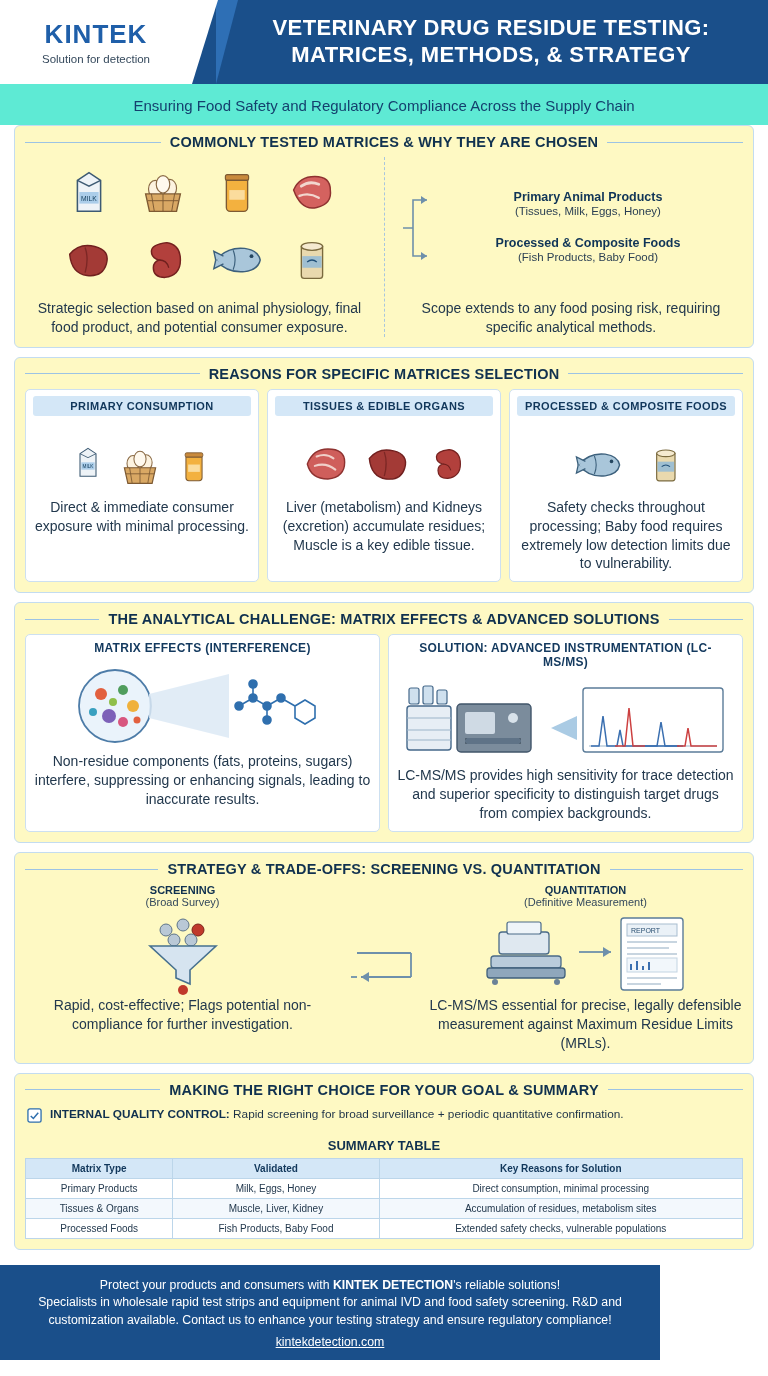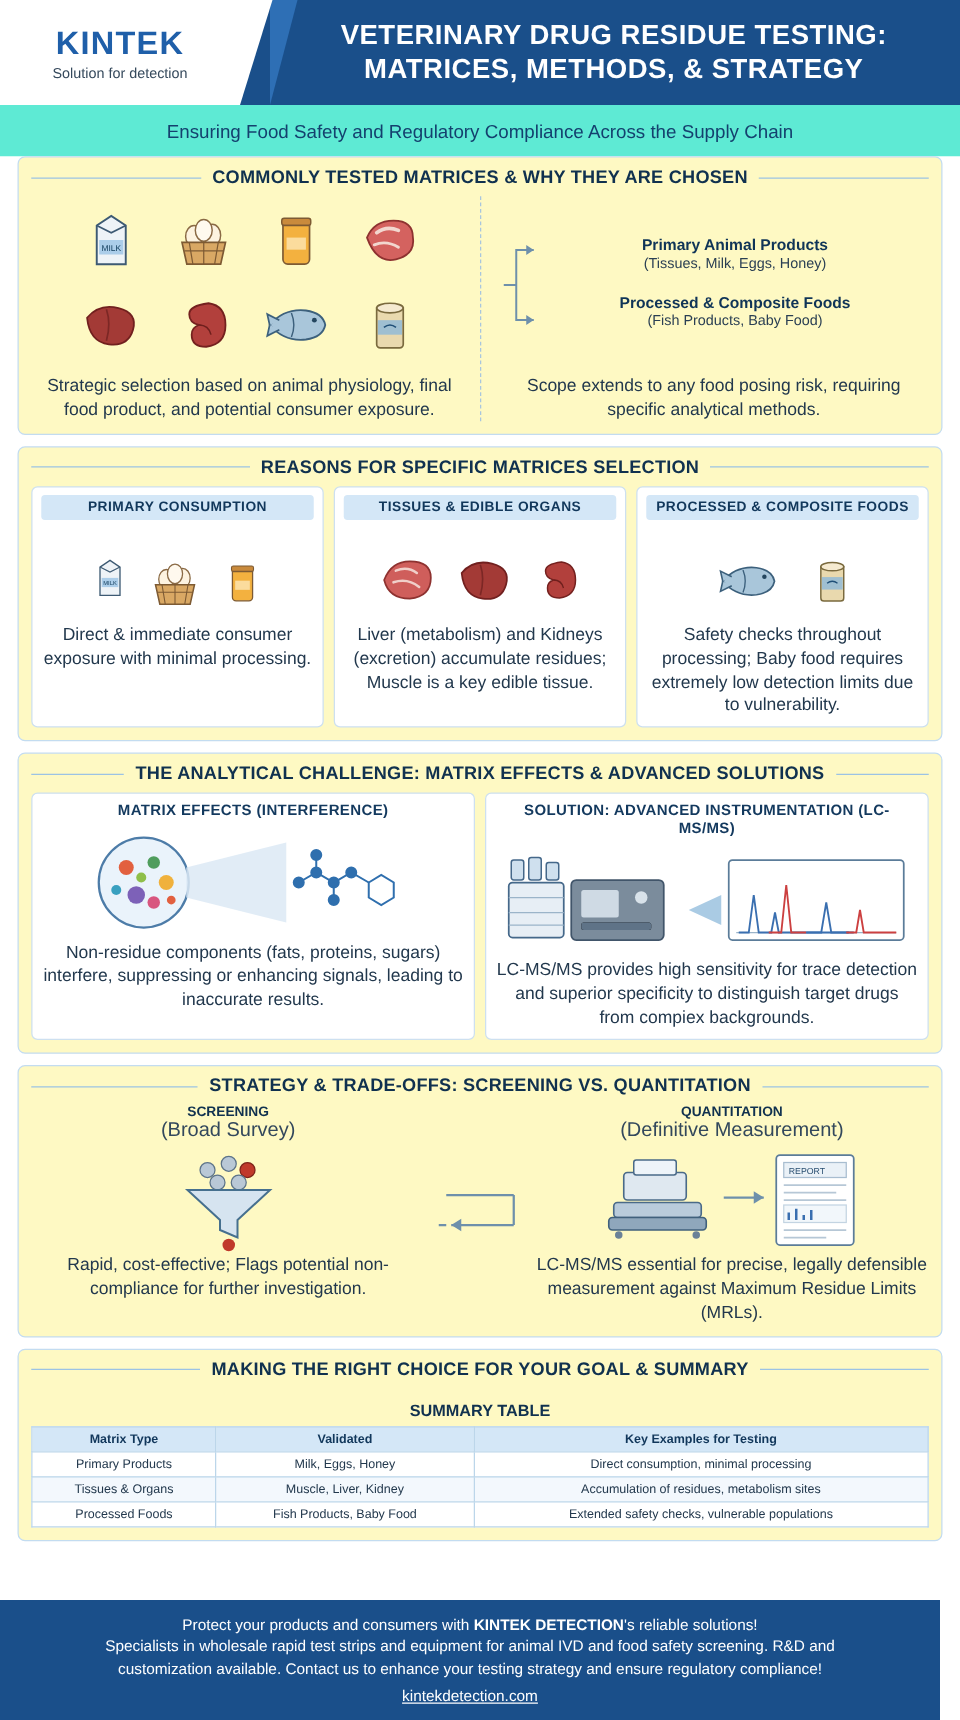--- a/index.html
+++ b/index.html
@@ -85,40 +85,40 @@
   
   .s3 { display: flex; gap: 8px; }
   .s3 .col { flex: 1; background: #ffffff; border: 1px solid #cde0f0; border-radius: 5px; padding: 6px 8px 8px; }
   .s3 .art { height: 92px; display: flex; align-items: center; justify-content: center; }
 
   
   .s4 { display: flex; align-items: stretch; }
   .s4 .col { flex: 1; text-align: center; }
   .s4 .mid { width: 88px; display: flex; align-items: center; justify-content: center; }
   .s4 h3 { font-size: 11px; font-weight: bold; color: #10314f; }
-  .s4 .sm { font-size: 16px; color: #33485c; margin-bottom: 4px; }
+  .s4 .sm { font-size: 11px; color: #33485c; margin-bottom: 4px; }
   .s4 .art { height: 84px; display: flex; align-items: center; justify-content: center; }
 
   
   .bullets { padding: 2px 2px 6px; }
   .bullet { display: flex; gap: 8px; align-items: flex-start; margin-bottom: 7px; }
   .chk { width: 15px; height: 15px; flex: none; margin-top: 1px; }
   .bullet p { font-size: 11.8px; line-height: 1.35; color: #1d3247; }
   .bullet p b { color: #10314f; }
 
   .tbl-title { text-align: center; font-size: 13px; font-weight: bold; color: #10314f; margin: 2px 0 5px; }
   table { width: 100%; border-collapse: collapse; background: #ffffff; }
   th, td { border: 1px solid #bcd6ea; font-size: 10px; padding: 4px 5px; text-align: center; }
   th { background: #d4e7f7; font-weight: bold; color: #11375b; }
   td { color: #22384d; }
   tbody tr:nth-child(even) td { background: #f3f8fd; }
 
   
   .footer {
-    position: absolute; left: 0; bottom: 0; width: 752px; background: #1a4f8a;
+    position: absolute; left: 0; bottom: 16px; width: 660px; background: #1a4f8a;
     color: #ffffff; text-align: center; padding: 12px 26px 10px;
   }
   .footer p { font-size: 12.3px; line-height: 1.45; }
   .footer a { color: #ffffff; font-size: 12.3px; text-decoration: underline; display: inline-block; margin-top: 5px; }
 </style>
 </head>
 <body>
 
 <div class="page">
 
@@ -428,29 +428,36 @@
     </div>
 
     <div class="section" style="margin-bottom:0;">
       <div class="sec-head">
         <span class="line"></span>
         <h2>MAKING THE RIGHT CHOICE FOR YOUR GOAL &amp; SUMMARY</h2>
         <span class="line"></span>
       </div>
 
       <div class="bullets">
+        <div class="bullet">
+          <svg class="chk" viewBox="0 0 16 16">
+            <rect x="1" y="1" width="14" height="14" rx="2" fill="#ffffff" stroke="#2f6fae" stroke-width="1.4"></rect>
+            <path d="M4 8.5 L6.8 11.2 L12 5" fill="none" stroke="#2f6fae" stroke-width="1.6"></path>
+          </svg>
+          <p><b>INTERNAL QUALITY CONTROL:</b><span> Rapid screening for broad surveillance + periodic quantitative confirmation.</span></p>
+        </div>
       </div>
 
       <div class="tbl-title">SUMMARY TABLE</div>
       <table>
         <thead>
           <tr>
             <th>Matrix Type</th>
             <th>Validated</th>
-            <th>Key Examples for Testing</th>
+            <th>Key Reasons for Solution</th>
           </tr>
         </thead>
         <tbody>
           <tr>
             <td>Primary Products</td>
             <td>Milk, Eggs, Honey</td>
             <td>Direct consumption, minimal processing</td>
           </tr>
           <tr>
             <td>Tissues &amp; Organs</td>

